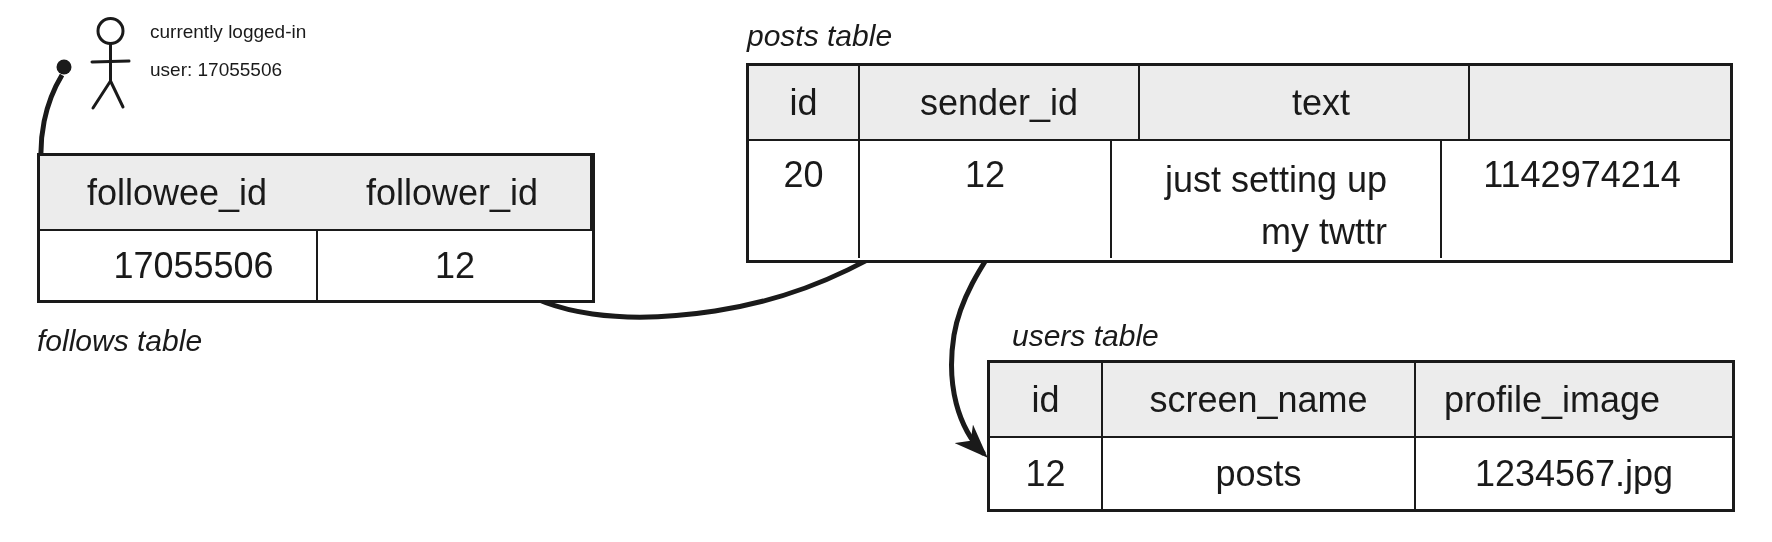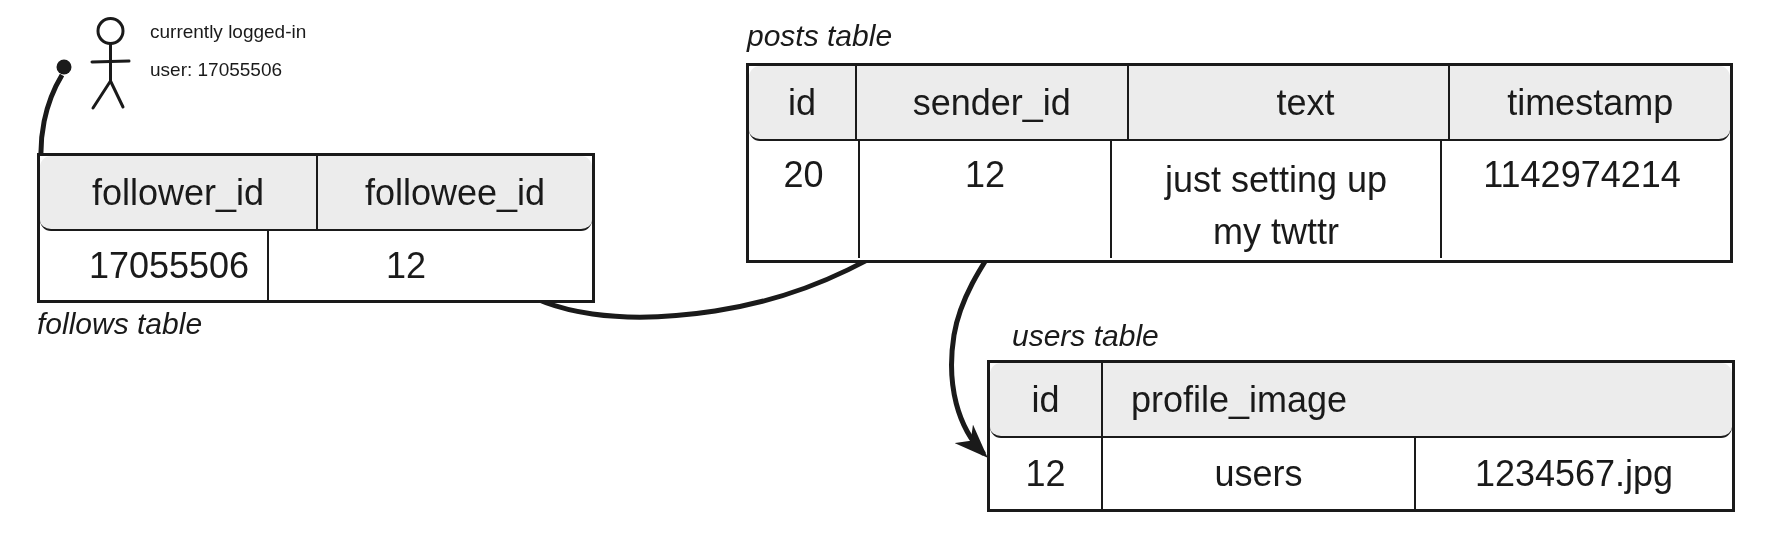--- a/index.html
+++ b/index.html
@@ -40,34 +40,34 @@
     position: absolute;
     border: 3px solid #1a1a1a;
     box-sizing: border-box;
     background: #ffffff;
     font-size: 36px;
   }
   .row { display: flex; box-sizing: border-box; }
   .row.head {
     background: #ececec;
     border-bottom: 2px solid #1a1a1a;
-    border-radius: 11px;
   }
   .cell {
     box-sizing: border-box;
     display: flex;
     justify-content: center;
     align-items: center;
     text-align: center;
     overflow: hidden;
   }
   .cell.brd { border-right: 2px solid #1a1a1a; }
   .row.data-top .cell {
     align-items: flex-start;
     padding-top: 13px;
+    text-align: right;
   }
   .twolines { line-height: 52px; display: block; }
   .twolines span { display: block; }
 </style>
 </head>
 <body>
 
 <div class="stage">
 
   <svg class="overlay" viewBox="0 0 1772 542" xmlns="http://www.w3.org/2000/svg">
@@ -99,53 +99,53 @@
     <div>currently logged-in</div>
     <div>user: 17055506</div>
   </div>
 
   <div class="tbl-label" style="left:747px; top:20px;">posts table</div>
   <div class="tbl" style="left:746px; top:63px; width:987px; height:200px;">
     <div class="row head" style="height:75px;">
       <div class="cell brd" style="width:111px;">id</div>
       <div class="cell brd" style="width:280px;">sender_id</div>
       <div class="cell brd" style="width:330px;padding-left:34px;">text</div>
-      <div class="cell" style="width:288px;">timestamp</div>
     </div>
     <div class="row data-top" style="height:117px;">
       <div class="cell brd" style="width:111px;">20</div>
       <div class="cell brd" style="width:252px;">12</div>
       <div class="cell brd" style="width:330px;">
         <span class="twolines">
           <span>just setting up</span>
           <span>my twttr</span>
         </span>
       </div>
       <div class="cell" style="width:280px;">1142974214</div>
     </div>
   </div>
 
   <div class="tbl" style="left:37px; top:153px; width:558px; height:150px;">
     <div class="row head" style="height:75px;">
+      <div class="cell" style="width:274px;">followee_id</div>
       <div class="cell brd" style="width:278px;">follower_id</div>
-      <div class="cell" style="width:274px;">followee_id</div>
     </div>
     <div class="row" style="height:69px;">
-      <div class="cell brd" style="width:229px;padding-left:31px;">17055506</div>
+      <div class="cell brd" style="width:278px;padding-left:31px;">17055506</div>
       <div class="cell" style="width:274px;">12</div>
     </div>
   </div>
-  <div class="tbl-label" style="left:37px; top:308px;">follows table</div>
+  <div class="tbl-label" style="left:37px; top:325px;">follows table</div>
 
   <div class="tbl-label" style="left:1012px; top:320px;">users table</div>
   <div class="tbl" style="left:987px; top:360px; width:748px; height:152px;">
     <div class="row head" style="height:75px;">
       <div class="cell brd" style="width:113px;">id</div>
+      <div class="cell brd" style="width:313px;">screen_name</div>
       <div class="cell" style="width:272px;">profile_image</div>
     </div>
     <div class="row" style="height:71px;">
       <div class="cell brd" style="width:113px;">12</div>
-      <div class="cell brd" style="width:313px;">users</div>
+      <div class="cell brd" style="width:313px;">posts</div>
       <div class="cell" style="width:316px;">1234567.jpg</div>
     </div>
   </div>
 
 </div>
 
 </body></html>

